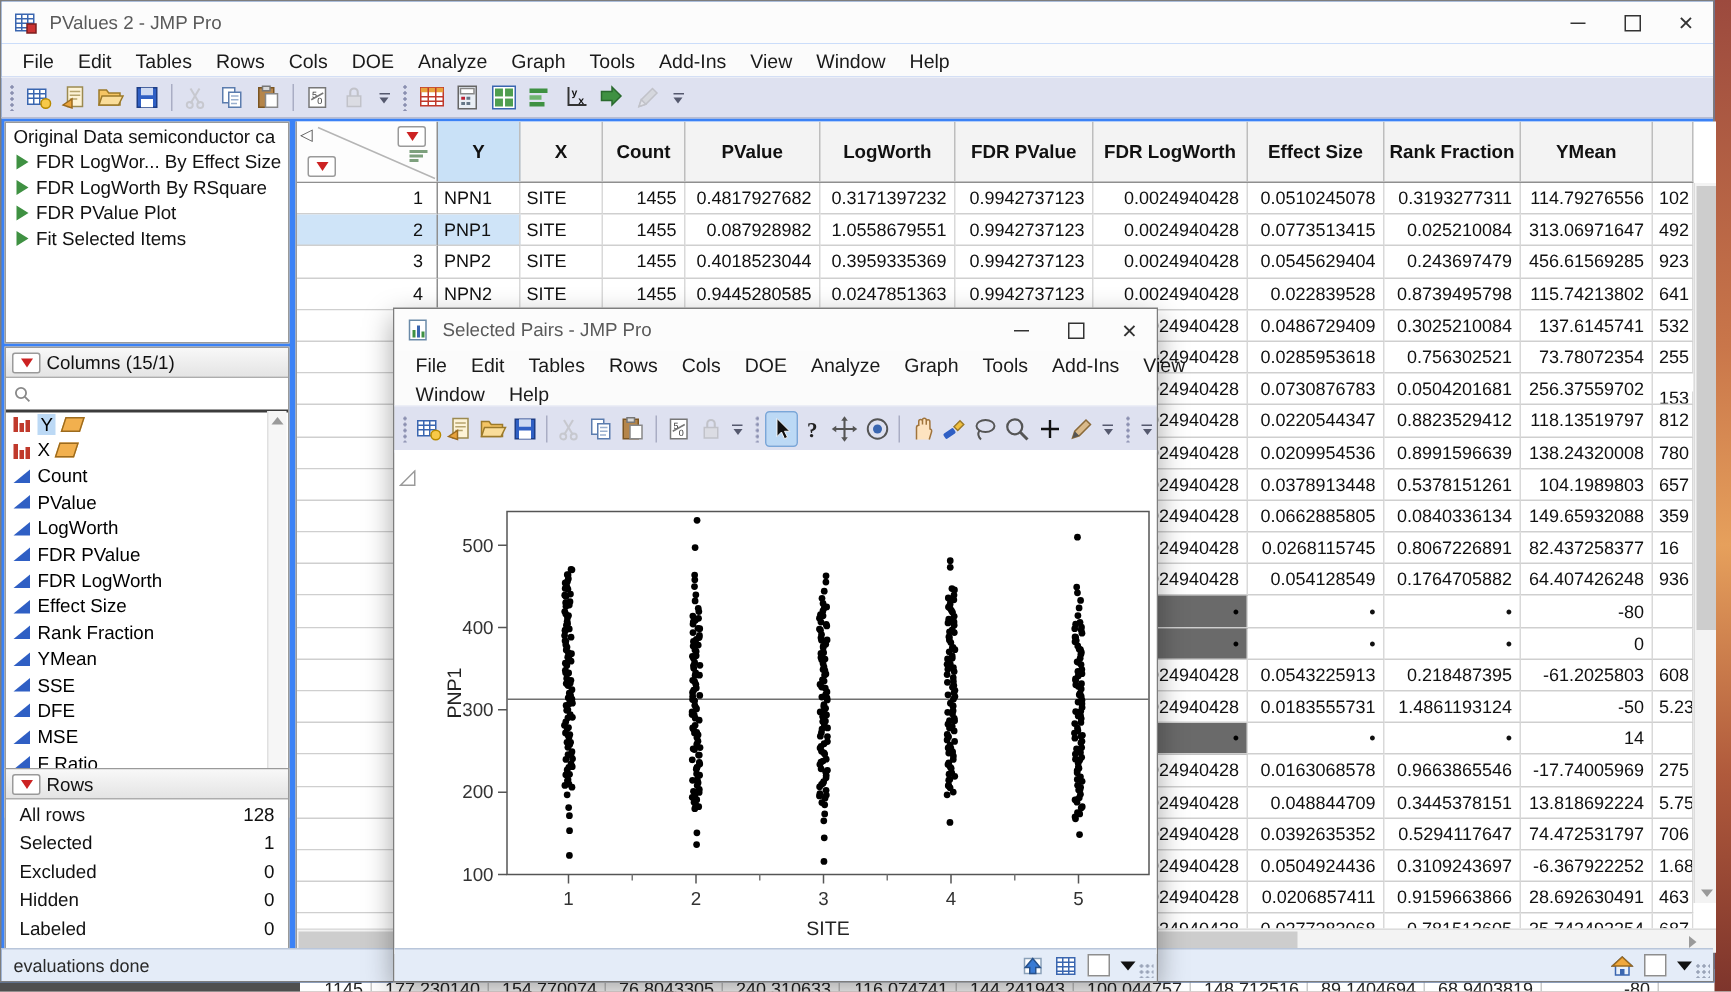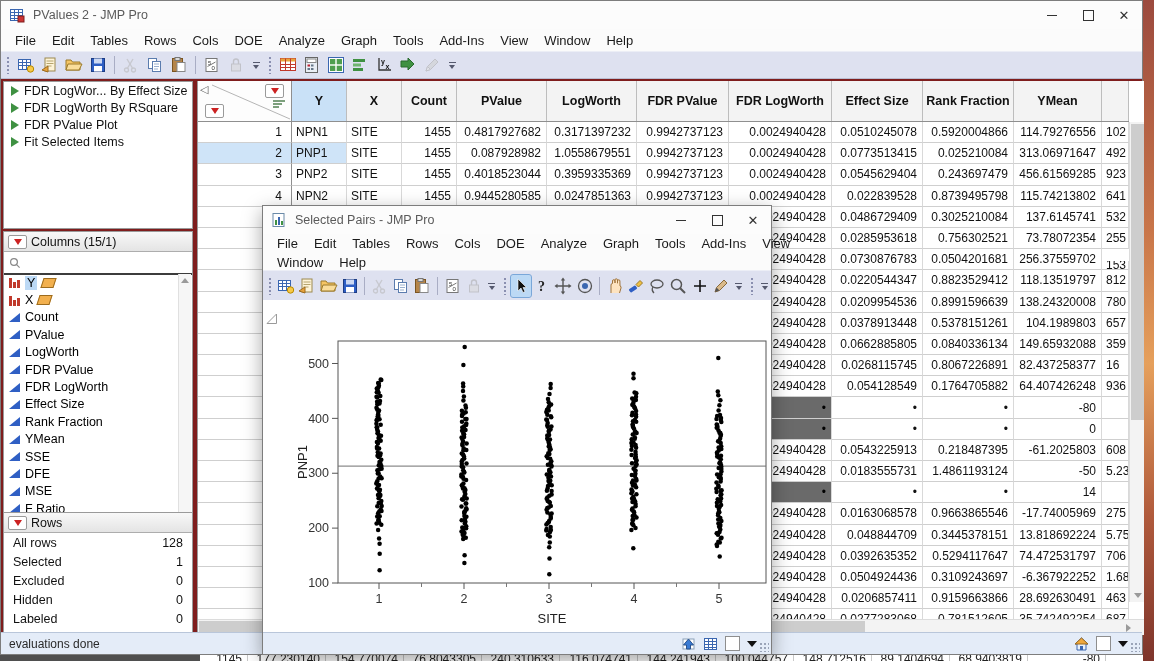--- a/index.html
+++ b/index.html
@@ -9,21 +9,21 @@
   
   .desktop{position:absolute;inset:0;
     background:linear-gradient(180deg,#9c4a3e 0%,#c9764a 35%,#e6a05c 55%,#b05a3c 78%,#7e352c 100%)}
   .bgwin{position:absolute;left:0;top:646px;width:1143px;height:15px;background:#fff;
     border-top:1px solid #9a9a9a;overflow:hidden;z-index:1}
   .bgwin .dark{position:absolute;left:0;top:3px;width:200px;height:12px;background:#4f4f4f}
   .bgwin .cells{position:absolute;left:200px;top:4px;display:flex}
   .bgwin .cell{height:18px;line-height:16px;font-size:12px;color:#222;text-align:right;
     padding-right:5px;border-right:1px solid #c9c9c9;box-sizing:border-box}
   
-  .win{position:absolute;background:#7f1d1d;border:1px solid #7d7d7d;box-sizing:border-box}
+  .win{position:absolute;background:#3b82f6;border:1px solid #7d7d7d;box-sizing:border-box}
   .titlebar{position:absolute;left:0;top:0;right:0;height:28px;background:#fcfcfc;
     display:flex;align-items:center}
   .titlebar .ttl{font-size:12.5px;color:#5a5a5a;margin-left:8px}
   .wctl{position:absolute;top:0;right:0;height:28px;display:flex}
   .wbtn{width:36px;height:28px;display:flex;align-items:center;justify-content:center;
     color:#333;font-size:13px}
   .wbtn .min{width:10px;height:1px;background:#333}
   .wbtn .max{width:9px;height:9px;border:1px solid #333}
   .menubar{position:absolute;left:0;right:0;background:#fbfbfb;display:flex;
     align-items:center;padding-left:6px}
@@ -308,20 +308,23 @@
         </span>
         <span class="ovf">
           <span class="bar"></span>
           <span class="chv"></span>
         </span>
       </div>
 
   <div class="panel" style="top:80px;height:148px">
     <div id="tablepanel-items">
           <div class="pitem">
+            <span>Original Data  semiconductor ca</span>
+          </div>
+          <div class="pitem">
             <span class="runtri"></span>
             <span>FDR LogWor... By Effect Size</span>
           </div>
           <div class="pitem">
             <span class="runtri"></span>
             <span>FDR LogWorth By RSquare</span>
           </div>
           <div class="pitem">
             <span class="runtri"></span>
             <span>FDR PValue Plot</span>
@@ -486,21 +489,21 @@
           <div class="tr">
             <div class="td r rowhdr" style="width: 94px; flex: 0 0 94px;">1</div>
             <div class="td l" style="width: 55px; flex: 0 0 55px;">NPN1</div>
             <div class="td l" style="width: 55px; flex: 0 0 55px;">SITE</div>
             <div class="td r" style="width: 55px; flex: 0 0 55px;">1455</div>
             <div class="td r" style="width: 90px; flex: 0 0 90px;">0.4817927682</div>
             <div class="td r" style="width: 90px; flex: 0 0 90px;">0.3171397232</div>
             <div class="td r" style="width: 92px; flex: 0 0 92px;">0.9942737123</div>
             <div class="td r" style="width: 103px; flex: 0 0 103px;">0.0024940428</div>
             <div class="td r" style="width: 91px; flex: 0 0 91px;">0.0510245078</div>
-            <div class="td r" style="width: 91px; flex: 0 0 91px;">0.5920004866</div>
+            <div class="td r" style="width: 91px; flex: 0 0 91px;">0.3193277311</div>
             <div class="td r" style="width: 88px; flex: 0 0 88px;">114.79276556</div>
             <div class="td l" style="width: 27px; flex: 0 0 27px;">102</div>
           </div>
           <div class="tr">
             <div class="td r rowhdr selcell" style="width: 94px; flex: 0 0 94px;">2</div>
             <div class="td l selcell" style="width: 55px; flex: 0 0 55px;">PNP1</div>
             <div class="td l" style="width: 55px; flex: 0 0 55px;">SITE</div>
             <div class="td r" style="width: 55px; flex: 0 0 55px;">1455</div>
             <div class="td r" style="width: 90px; flex: 0 0 90px;">0.087928982</div>
             <div class="td r" style="width: 90px; flex: 0 0 90px;">1.0558679551</div>

